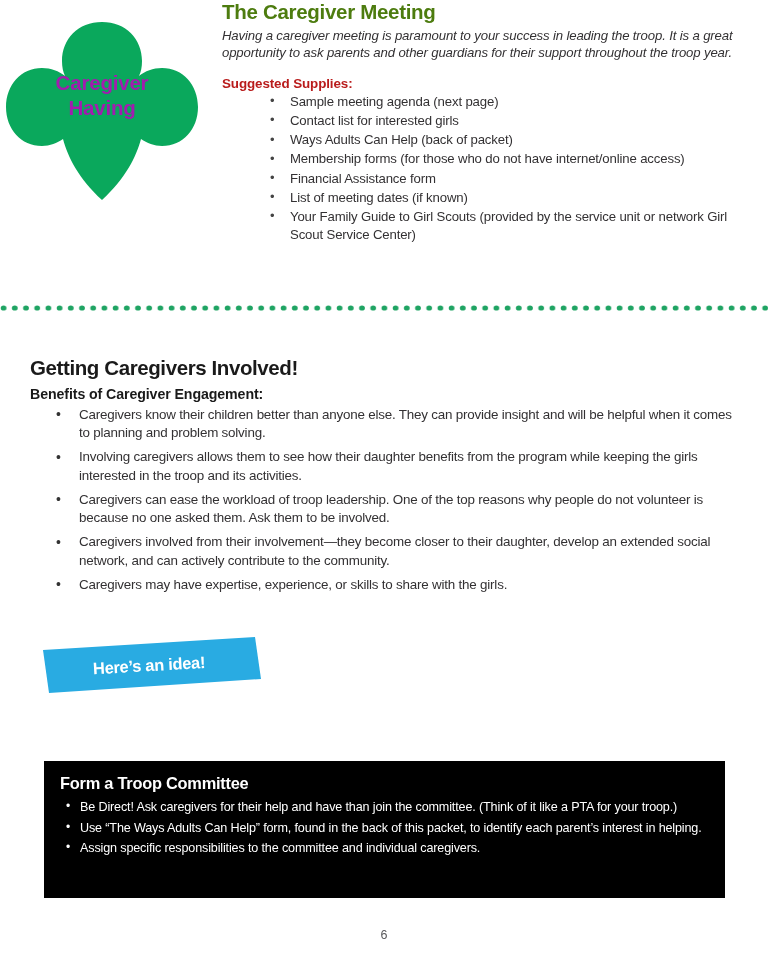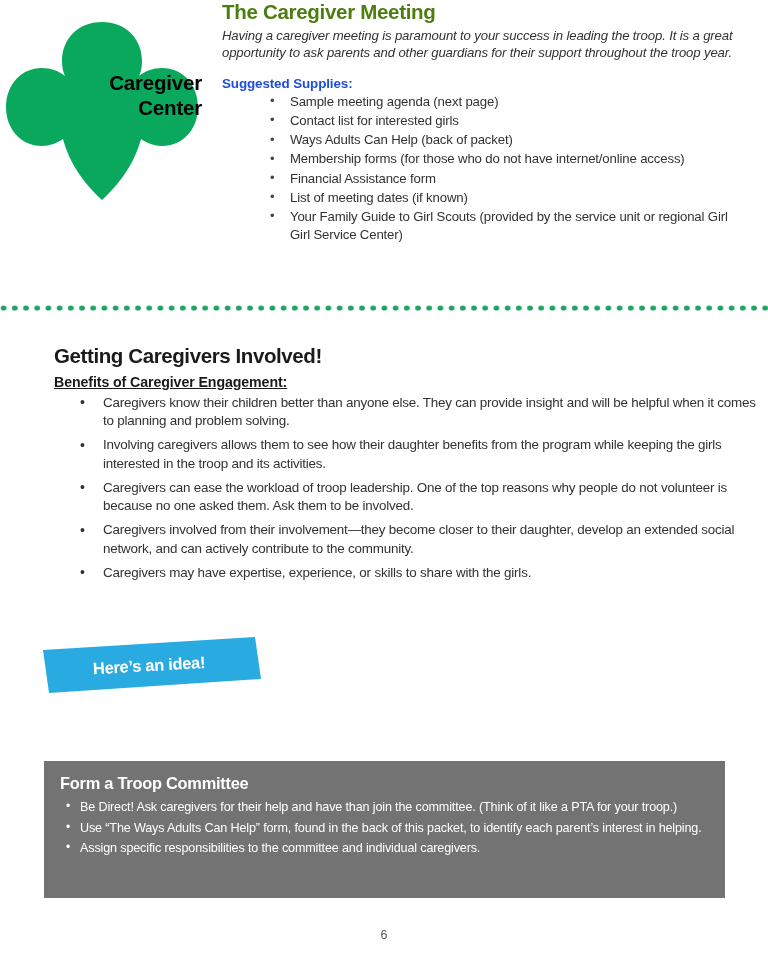--- a/index.html
+++ b/index.html
@@ -38,22 +38,22 @@
   .trefoil-svg {
     display: block;
     width: 205px;
     height: 188px;
   }
   .trefoil-label {
     position: absolute;
     left: 0;
     top: 58px;
     width: 200px;
-    text-align: right;
-    color: #000000;
+    text-align: center;
+    color: #a21caf;
     font-size: 20.5px;
     font-weight: bold;
     line-height: 1.22;
     letter-spacing: -0.2px;
     pointer-events: none;
   }
 
   
   .top-col {
     position: absolute;
@@ -74,21 +74,21 @@
     line-height: 1.33;
     margin: 0;
     color: #333133;
     letter-spacing: -0.15px;
     font-style: italic;
   }
   .sub-bold {
     font-size: 13.4px;
     font-weight: bold;
     margin: 14px 0 2px 0;
-    color: #1d4ed8;
+    color: #b91c1c;
     letter-spacing: -0.1px;
   }
   ul.supplies {
     list-style: none;
     margin: 0;
     padding: 0 0 0 46px;
   }
   ul.supplies li {
     position: relative;
     font-size: 13.2px;
@@ -118,39 +118,37 @@
   .dot-divider .dots {
     display: block;
     width: 100%;
     height: 10px;
   }
 
   
   .mid-section {
     position: absolute;
     left: 30px;
-    top: 344px;
+    top: 356px;
     width: 708px;
-    margin-left: 24px;
   }
   .h2-title {
     font-size: 20.5px;
     font-weight: bold;
     line-height: 1.15;
     letter-spacing: -0.4px;
     margin: 0 0 6px 0;
     color: #1a1a1a;
   }
   .h3-sub {
     font-size: 14.2px;
     font-weight: bold;
     margin: 0 0 4px 0;
     color: #1a1a1a;
     letter-spacing: -0.1px;
-    text-decoration: underline;
   }
   ul.benefits {
     list-style: none;
     margin: 0;
     padding: 0 0 0 22px;
   }
   ul.benefits li {
     position: relative;
     font-size: 13.4px;
     line-height: 1.38;
@@ -199,21 +197,21 @@
     pointer-events: none;
   }
 
   
   .committee-box {
     position: absolute;
     left: 44px;
     top: 761px;
     width: 681px;
     height: 137px;
-    background: #737373;
+    background: #000000;
     box-sizing: border-box;
     padding: 13px 14px 10px 16px;
   }
   .committee-title {
     font-size: 16.4px;
     font-weight: bold;
     color: #ffffff;
     margin: 0 0 6px 0;
     letter-spacing: -0.25px;
   }
@@ -270,36 +268,36 @@
         C 145 131, 152 134, 160 134
         C 181 134, 196 117, 196 95
         C 196 73, 181 56, 160 56
         C 151 56, 143 59, 137 64
         C 139 60, 140 55, 140 49
         C 140 27, 124 10, 100 10
         Z"></path>
     </svg>
     <div class="trefoil-label">
       <div>Caregiver</div>
-      <div>Center</div>
+      <div>Having</div>
     </div>
   </div>
 
   <div class="top-col">
     <h1 class="h1-title">The Caregiver Meeting</h1>
     <p class="intro-para">Having a caregiver meeting is paramount to your success in leading the troop. It is a great opportunity to ask parents and other guardians for their support throughout the troop year.</p>
     <div class="sub-bold">Suggested Supplies:</div>
     <ul class="supplies">
       <li><span class="bul">•</span><span>Sample meeting agenda (next page)</span></li>
       <li><span class="bul">•</span><span>Contact list for interested girls</span></li>
       <li><span class="bul">•</span><span>Ways Adults Can Help (back of packet)</span></li>
       <li><span class="bul">•</span><span>Membership forms (for those who do not have internet/online access)</span></li>
       <li><span class="bul">•</span><span>Financial Assistance form</span></li>
       <li><span class="bul">•</span><span>List of meeting dates (if known)</span></li>
-      <li><span class="bul">•</span><span>Your Family Guide to Girl Scouts (provided by the service unit or regional Girl Girl Service Center)</span></li>
+      <li><span class="bul">•</span><span>Your Family Guide to Girl Scouts (provided by the service unit or network Girl Scout Service Center)</span></li>
     </ul>
   </div>
 </div>
 
 <div class="dot-divider">
   <svg class="dots" viewBox="0 0 768 10" preserveAspectRatio="none">
     <defs>
       <pattern id="dotpat" x="0" y="0" width="11.2" height="10" patternUnits="userSpaceOnUse">
         <ellipse cx="3.6" cy="5" rx="2.9" ry="2.6" fill="#1FA463"></ellipse>
       </pattern>

